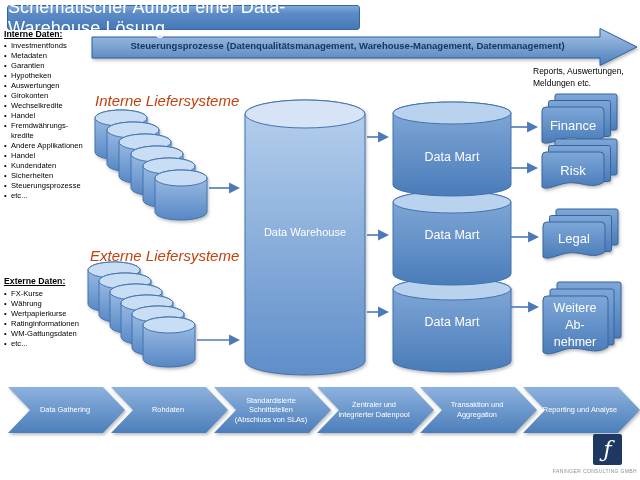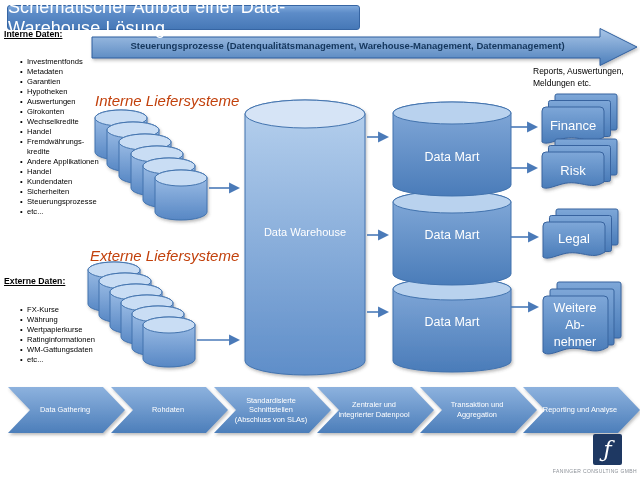--- a/index.html
+++ b/index.html
@@ -8,21 +8,21 @@
   .abs{position:absolute;}
   
   .title-bar{left:7px;top:5px;width:351px;height:23px;border:1px solid #3665a3;border-radius:3px;
     background:linear-gradient(180deg,#7fa9dc 0%,#5d8cc8 30%,#4678b7 100%);
     display:flex;align-items:center;justify-content:center;}
   .title-bar span{color:#fff;font-size:18px;letter-spacing:.1px;}
   
   .steer-label{left:95px;top:40px;width:505px;text-align:center;font-size:9.5px;font-weight:700;color:#14365c;}
   
   .side-head{font-size:8.7px;font-weight:bold;text-decoration:underline;color:#000;}
-  .side-list{margin:16px;padding:0;list-style:none;width:93px;font-size:7.6px;line-height:10px;color:#000;}
+  .side-list{margin:0;padding:0;list-style:none;width:93px;font-size:7.6px;line-height:10px;color:#000;}
   .side-list li{position:relative;padding-left:7px;white-space:pre-line;}
   .side-list li::before{content:"•";position:absolute;left:0;top:0;}
   .sys-label{font-size:15px;color:#c2410c;font-style:italic;}
   .reports-note{left:533px;top:66px;width:104px;font-size:8.5px;line-height:1.4;color:#000;}
   
   .wlabel{color:#fff;text-align:center;}
   .dw-label{left:253px;top:224px;width:104px;font-size:11px;line-height:1.6;}
   .mart-label{left:395px;width:114px;font-size:12.5px;}
   .cons-label{font-size:13px;line-height:1.3;white-space:pre-line;}
   .chev-label{top:388px;height:44px;width:80px;display:flex;align-items:center;justify-content:center;

